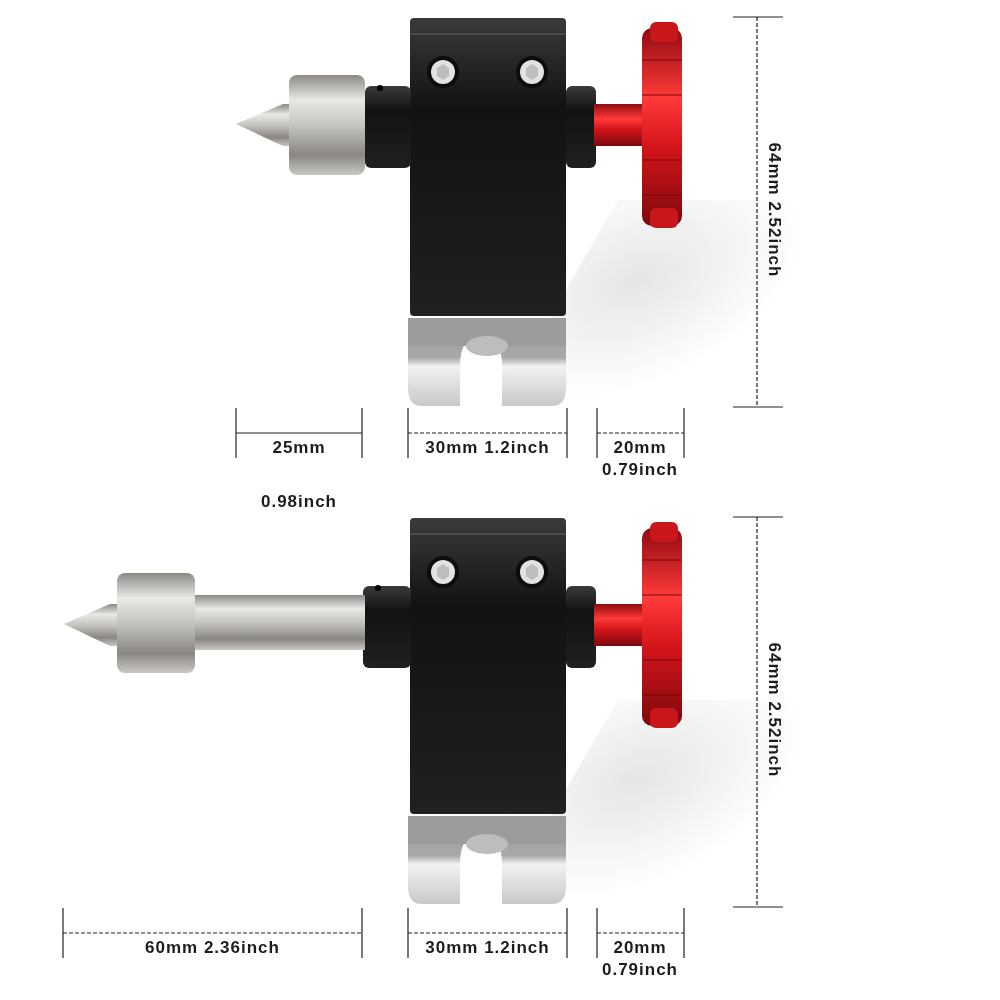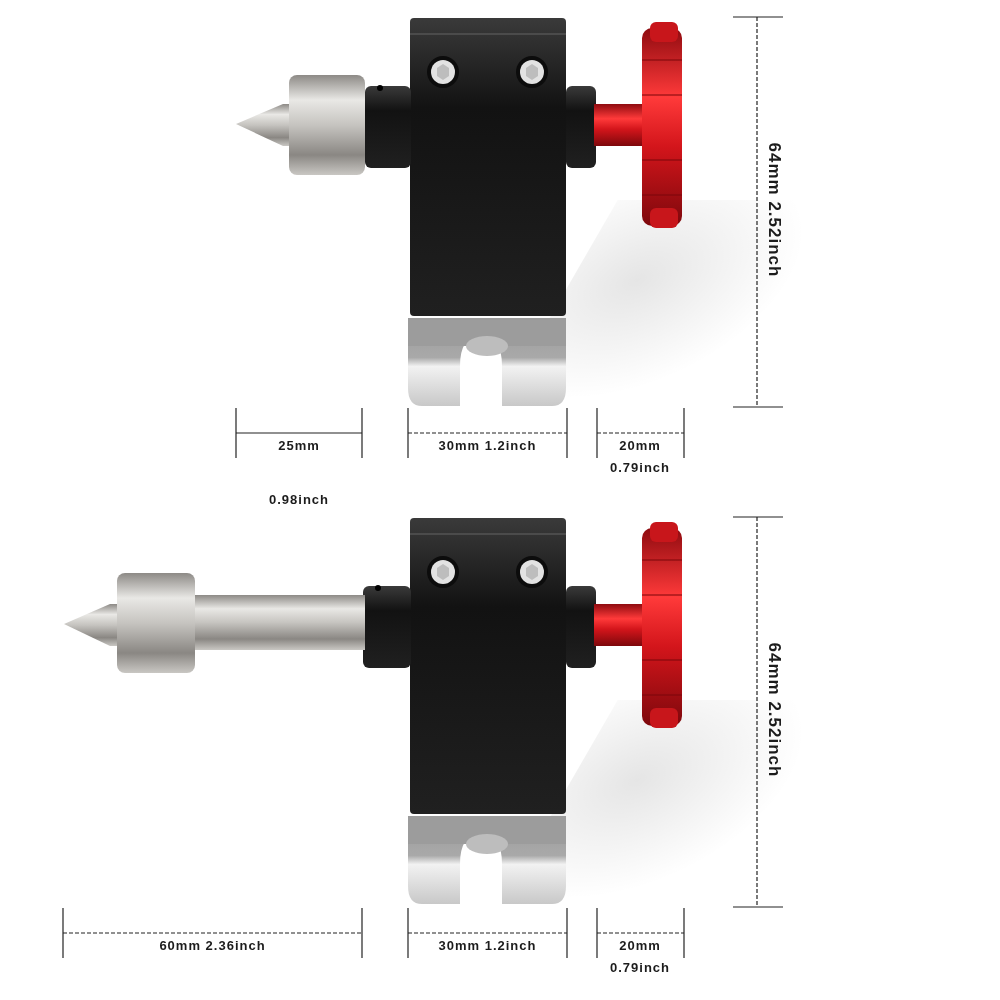--- a/index.html
+++ b/index.html
@@ -1,20 +1,20 @@
 <!DOCTYPE html>
 <html><head>
 <meta charset="utf-8">
 <style>
   html, body { margin:0; padding:0; background:#ffffff; }
   body { width:1000px; height:1000px; position:relative; overflow:hidden;
          font-family:"Liberation Sans", sans-serif; color:#1a1a1a; }
   .abs { position:absolute; }
   .fig { position:absolute; left:0; width:1000px; height:500px; }
-  .label { position:absolute; font-weight:bold; font-size:13px; letter-spacing:1px;
+  .label { position:absolute; font-weight:bold; font-size:17px; letter-spacing:1px;
            text-align:center; white-space:nowrap; color:#1c1c1c; }
   .vlabel { position:absolute; font-weight:bold; font-size:17px; letter-spacing:1px;
             white-space:nowrap; transform:rotate(90deg); transform-origin:center center; color:#1c1c1c; }
   .shadow { position:absolute; background:radial-gradient(ellipse at 30% 40%, rgba(0,0,0,0.10), rgba(0,0,0,0) 70%);
             transform:skewX(-30deg); }
 </style>
 </head>
 <body>
 
 <svg width="0" height="0" style="position:absolute">

